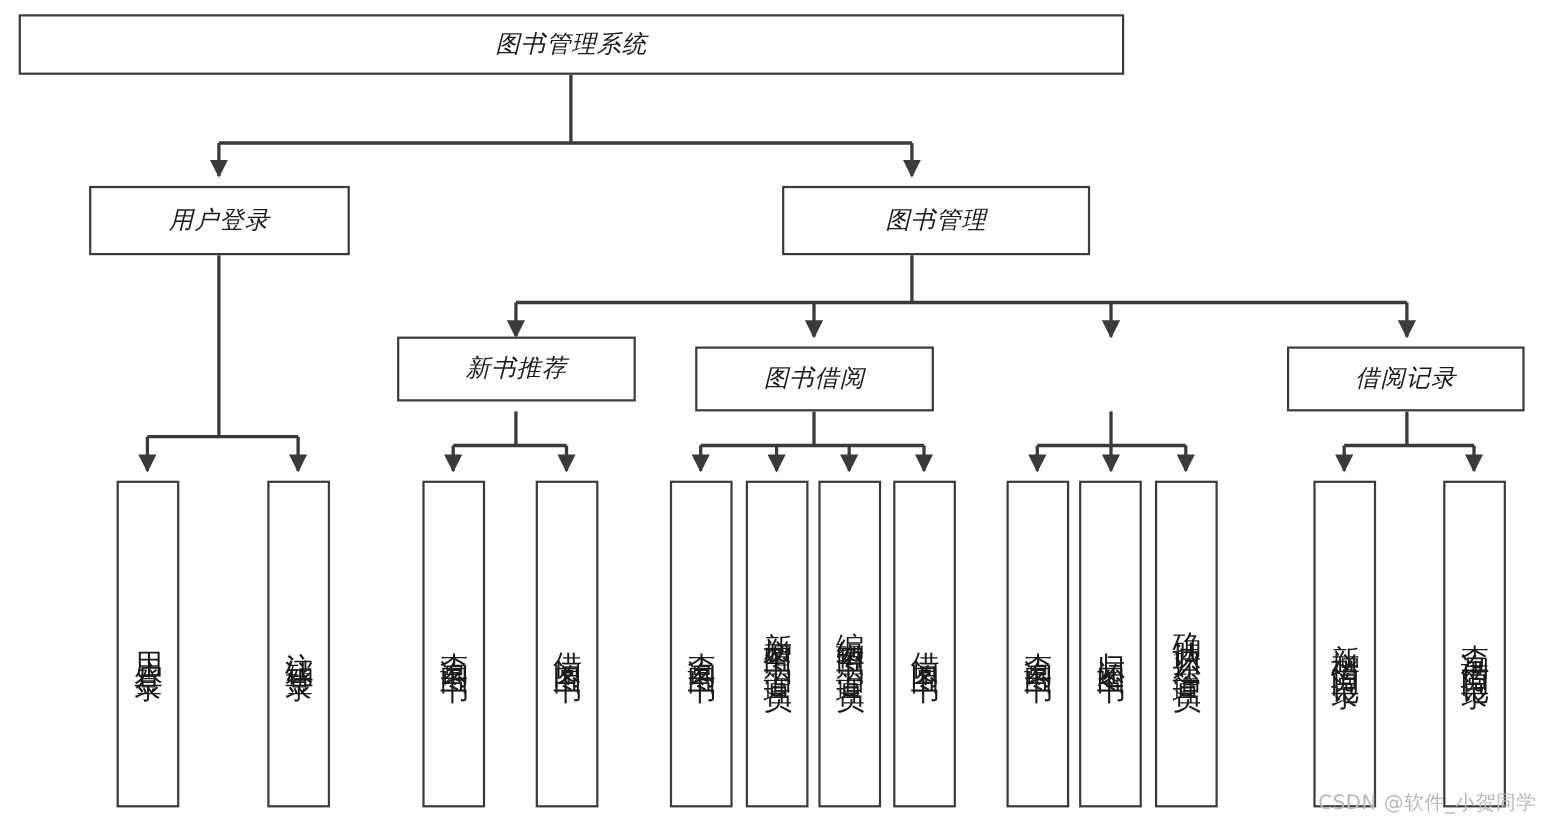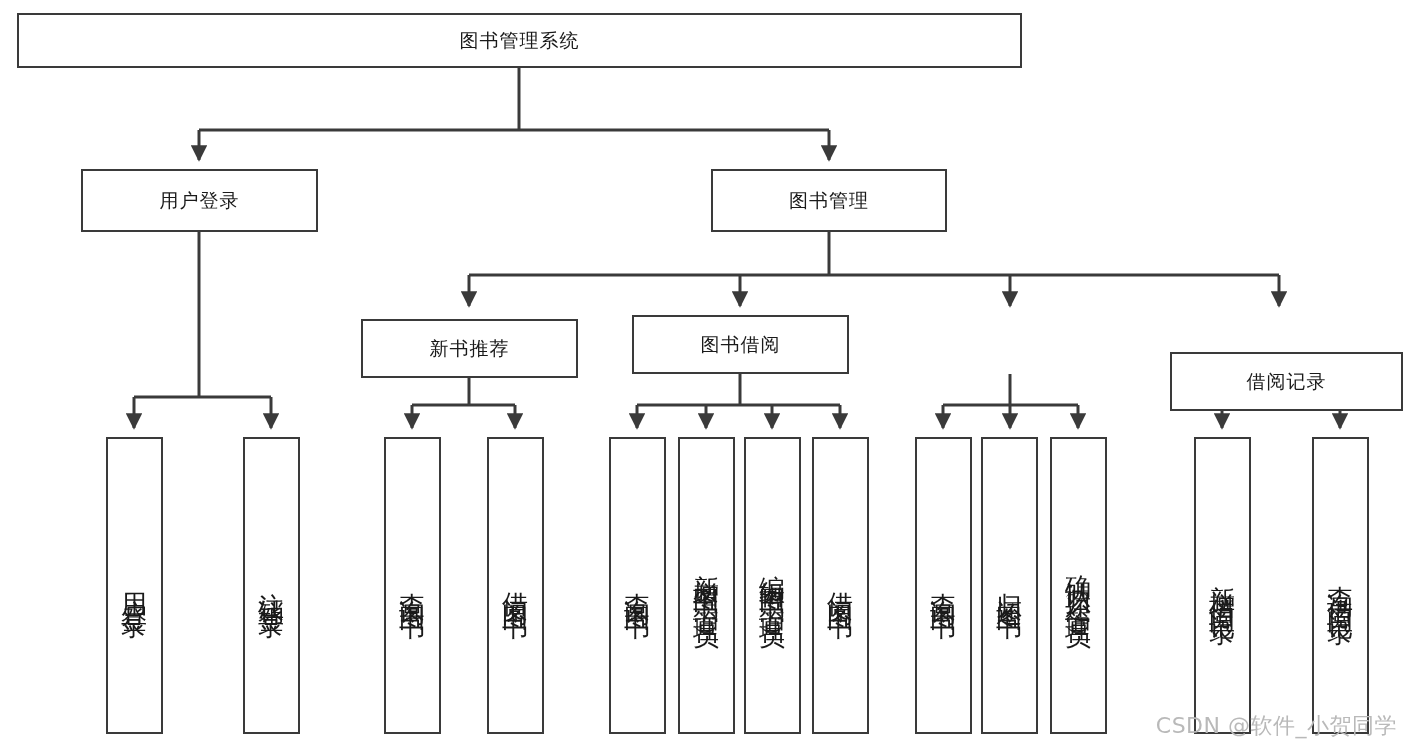--- a/index.html
+++ b/index.html
@@ -34,39 +34,40 @@
     justify-content: center;
     color: #1a1a1a;
   }
   .node .label {
     display: block;
     text-align: center;
     line-height: 1.05;
     white-space: pre;
   }
   .node.horiz .label {
-    font-size: 19px;
+    font-size: 22px;
     letter-spacing: 1px;
+    font-style: italic;
   }
   .node.vert {
     align-items: center;
     justify-content: center;
   }
   .node.vert .label {
     writing-mode: vertical-rl;
     text-orientation: upright;
     font-size: 26px;
     letter-spacing: 7px;
     line-height: 1;
   }
   #watermark {
     position: absolute;
     right: 8px;
     bottom: 6px;
-    font-size: 22px;
+    font-size: 18px;
     color: #b9b9b9;
     letter-spacing: 0.5px;
     white-space: nowrap;
     pointer-events: none;
   }
 </style>
 </head>
 <body>
 
 <div id="canvas">
@@ -121,31 +122,31 @@
     </g>
   </svg>
 
   <div class="node horiz" style="left: 17px; top: 13px; width: 1005px; height: 55px;">
     <span class="label">图书管理系统</span>
   </div>
 
   <div class="node horiz" style="left: 81px; top: 169px; width: 237px; height: 63px;">
     <span class="label">用户登录</span>
   </div>
-  <div class="node horiz" style="left: 711px; top: 169px; width: 236px; height: 63px;">
+  <div class="node horiz" style="left: 711px; top: 169px; width: 280px; height: 63px;">
     <span class="label">图书管理</span>
   </div>
 
-  <div class="node horiz" style="left: 361px; top: 319px; width: 217px; height: 59px;">
+  <div class="node horiz" style="left: 361px; top: 306px; width: 217px; height: 59px;">
     <span class="label">新书推荐</span>
   </div>
   <div class="node horiz" style="left: 632px; top: 315px; width: 217px; height: 59px; justify-content: center;">
     <span class="label">图书借阅</span>
   </div>
-  <div class="node horiz" style="left: 1170px; top: 315px; width: 233px; height: 59px; margin-top: 37px;">
+  <div class="node horiz" style="left: 1170px; top: 315px; width: 216px; height: 59px;">
     <span class="label">借阅记录</span>
   </div>
 
   <div class="node vert" style="left: 106px; top: 437px; width: 57px; height: 297px;">
     <span class="label">用户登录</span>
   </div>
   <div class="node vert" style="left: 243px; top: 437px; width: 57px; height: 297px;">
     <span class="label">注销登录</span>
   </div>
   <div class="node vert" style="left: 384px; top: 437px; width: 57px; height: 297px;">

